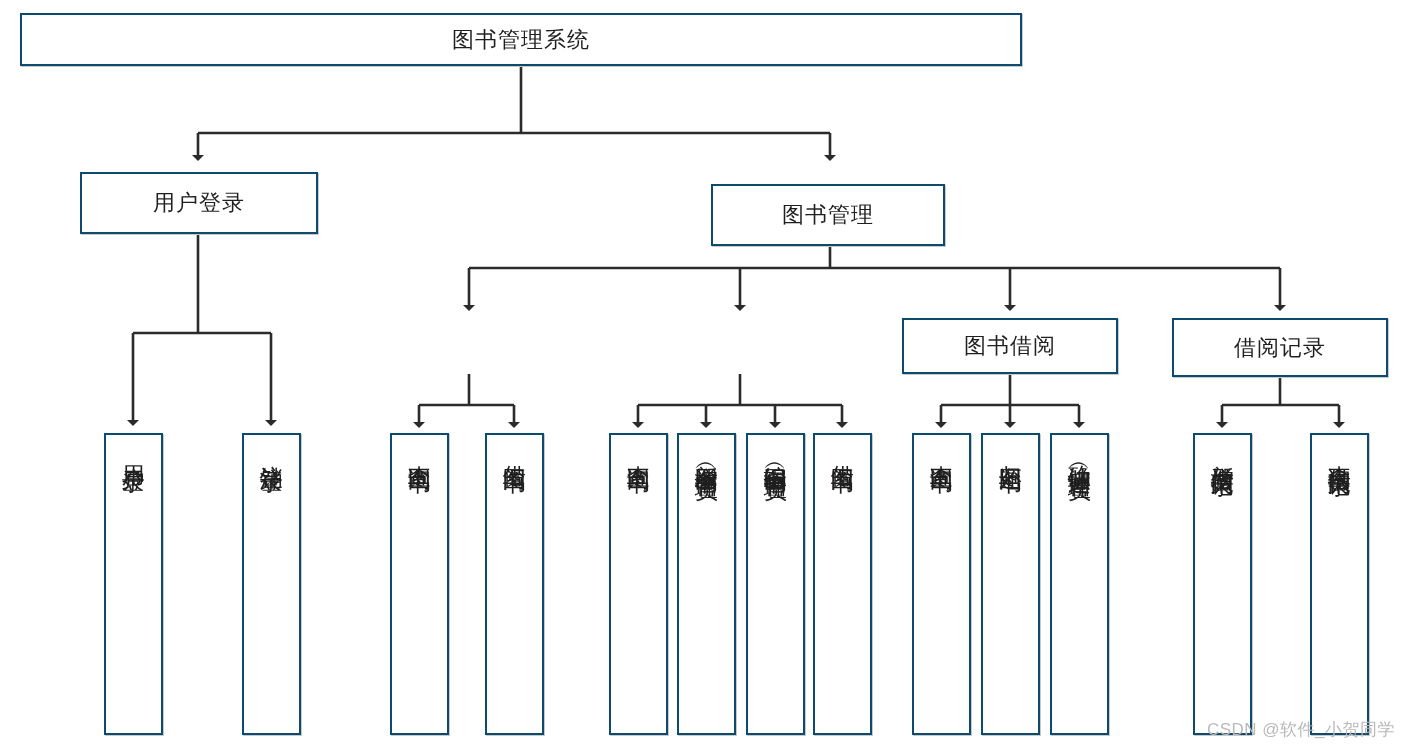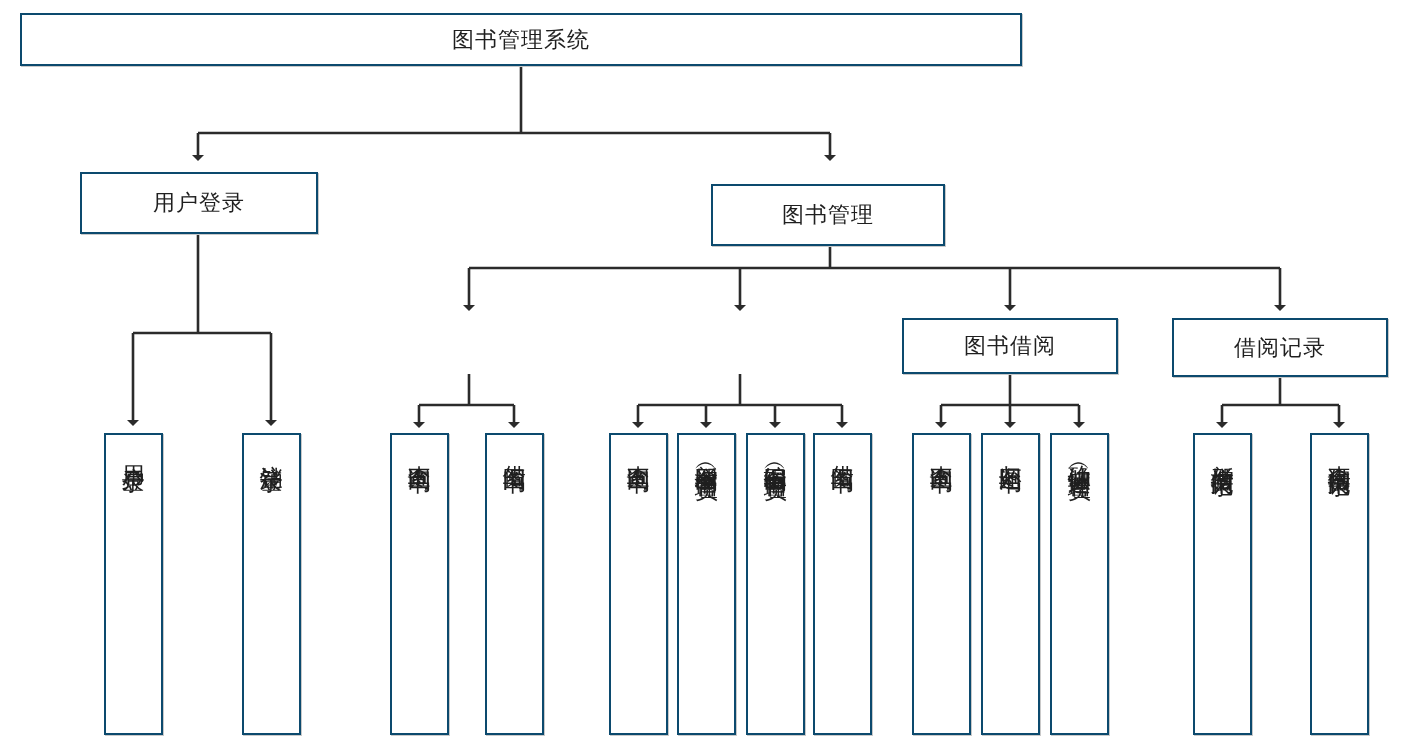--- a/index.html
+++ b/index.html
@@ -178,14 +178,15 @@
     <span class="label">确认归还（管理员）</span>
   </div>
 
   <div class="node vert" style="left:1193px; top:433px; width:59px; height:302px;">
     <span class="label">新增借阅记录</span>
   </div>
   <div class="node vert" style="left:1310px; top:433px; width:59px; height:302px;">
     <span class="label">查询借阅记录</span>
   </div>
 
+  <div class="watermark">CSDN @软件_小贺同学</div>
 
 </div>
 
 </body></html>

